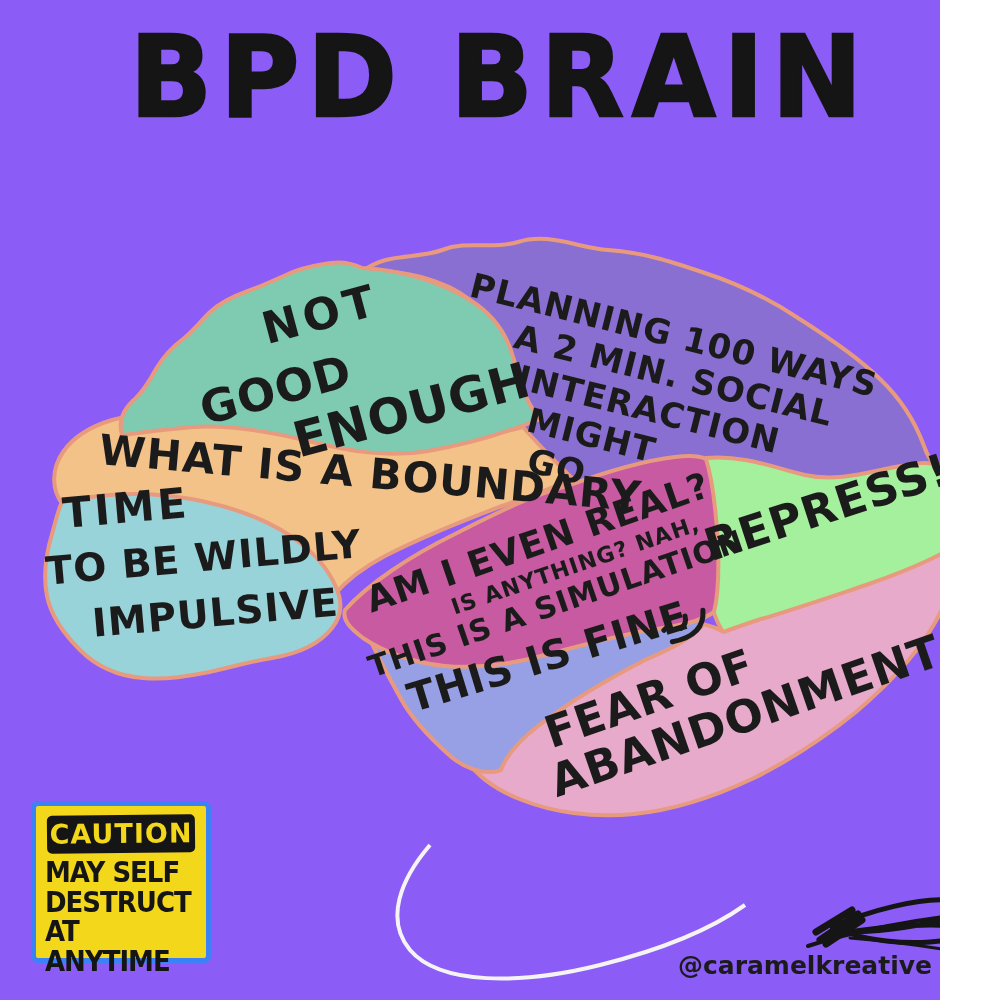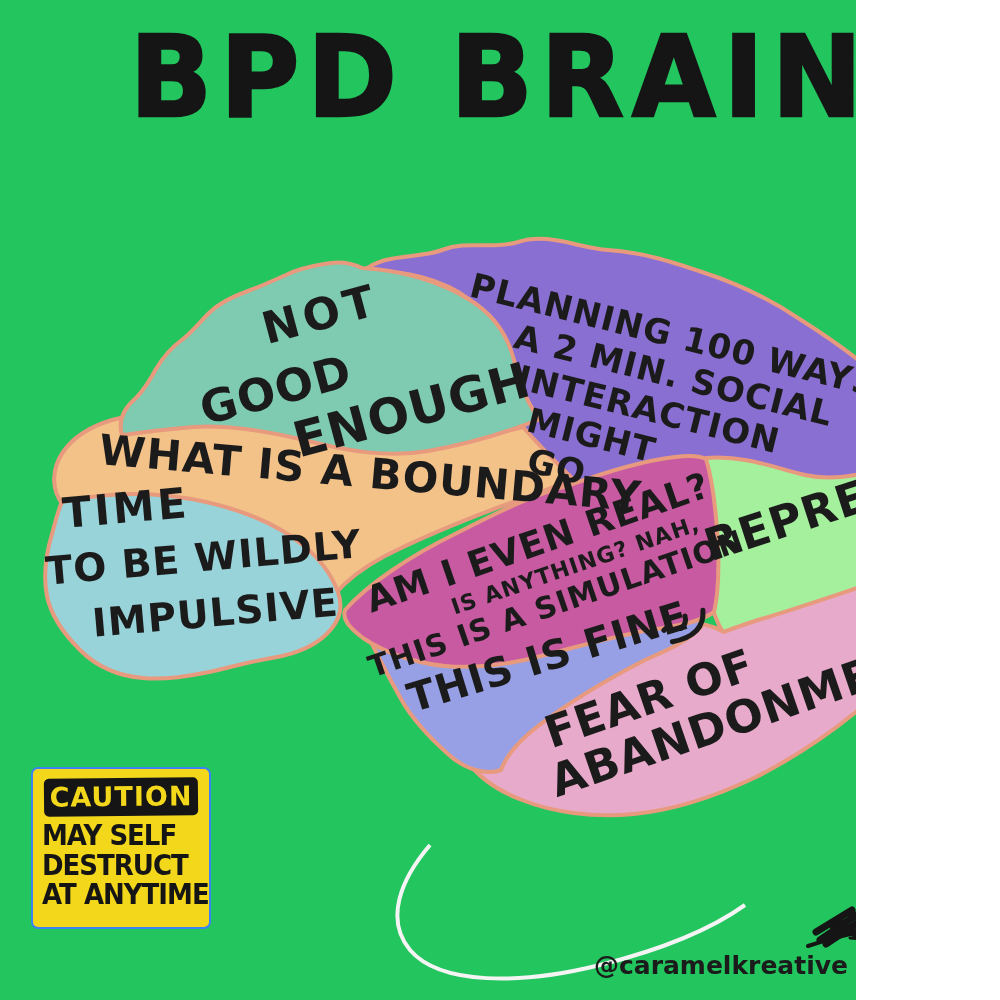--- a/index.html
+++ b/index.html
@@ -1,26 +1,26 @@
 <!DOCTYPE html>
 <html><head>
 <meta charset="utf-8">
 <style>
   html,body{margin:0;padding:0;background:#ffffff;}
-  .canvas{position:relative;width:856px;height:1000px;background:#22c55e;overflow:hidden;
+  .canvas{position:relative;width:940px;height:1000px;background:#8b5cf6;overflow:hidden;
           font-family:"DejaVu Sans",sans-serif;}
   .title{position:absolute;top:14px;left:0;width:1000px;text-align:center;
          font-size:108px;font-weight:700;color:#151515;letter-spacing:8px;
          transform:scaleY(1.04);white-space:nowrap;
          -webkit-text-stroke:2.5px #151515;}
   svg.brain{position:absolute;left:0;top:0;width:1000px;height:1000px;}
   svg.brain path.region{stroke-width:4;stroke-linejoin:round;}
   svg.brain text{font-family:"DejaVu Sans",sans-serif;font-weight:700;fill:#1b1b1b;letter-spacing:1px;}
-  .caution{position:absolute;left:31px;top:767px;width:180px;height:162px;
-           border:2px solid #3b82f6;border-radius:7px;box-sizing:border-box;}
+  .caution{position:absolute;left:31px;top:801px;width:180px;height:162px;
+           border:5px solid #3b82f6;border-radius:7px;box-sizing:border-box;}
   .caution-header{margin:9px 11px 5px 11px;padding:3px 0 4px 0;text-align:center;
                   border-radius:5px;font-size:27px;font-weight:700;letter-spacing:1px;
                   transform:rotate(-0.6deg);}
   .caution-lines{padding-left:9px;font-size:26px;font-weight:700;line-height:1.06;
                  letter-spacing:-1px;transform:scaleY(1.08);transform-origin:top left;}
   .signature{position:absolute;left:790px;top:880px;}
   .watermark{position:absolute;right:8px;top:951px;font-size:25px;font-weight:700;color:#1b1b1b;}
 </style>
 </head>
 <body>

